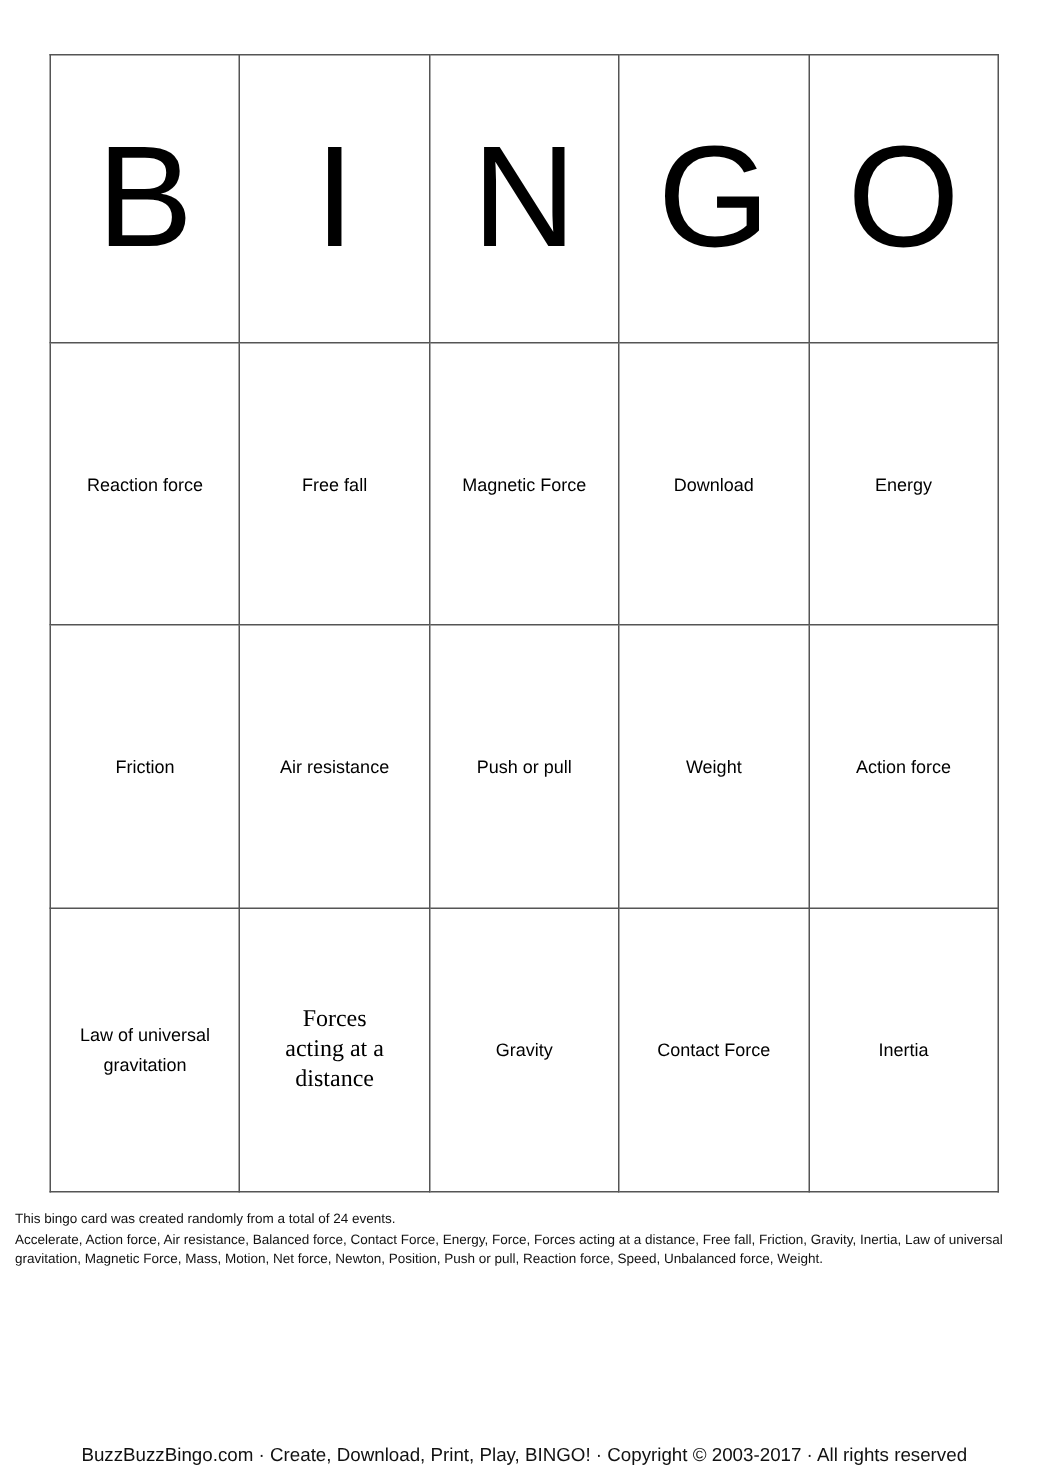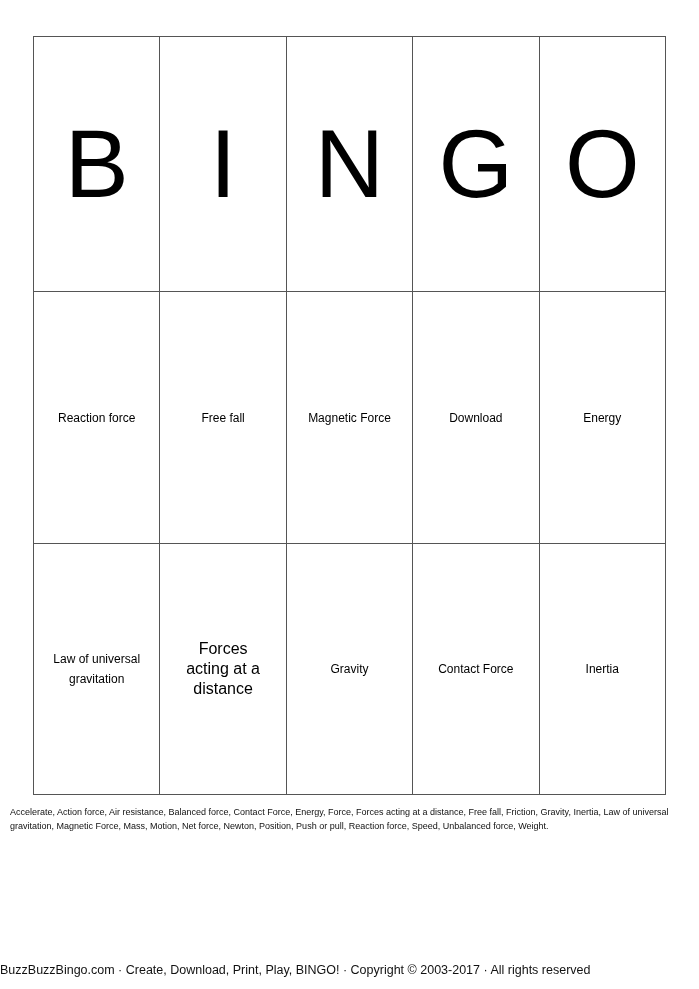--- a/index.html
+++ b/index.html
@@ -3,21 +3,21 @@
 <meta charset="utf-8">
 <style>
   html, body { margin:0; padding:0; background:#fff; }
   body { width:699px; height:989px; position:relative; font-family:"Liberation Sans", sans-serif; color:#000; overflow:hidden; }
   .grid { position:absolute; left:33px; top:36px; width:633px; height:759px; border-collapse:collapse; table-layout:fixed; }
   .grid td { border:1px solid #555; text-align:center; vertical-align:middle; padding:0 6px; width:126px; height:125px; box-sizing:border-box; }
   .hdr td { font-size:96px; line-height:1; height:127px; }
   .cell { font-size:12px; line-height:20px; }
   .cell.small { font-size:16px; line-height:20px; }
   .info { position:absolute; left:10px; top:806px; width:680px; font-size:9px; line-height:13.5px; color:#111; }
-  .footer { position:absolute; left:0; top:963px; width:699px; text-align:left; font-size:12.5px; color:#111; }
+  .footer { position:absolute; left:0; top:963px; width:699px; text-align:center; font-size:12.5px; color:#111; }
 </style>
 </head>
 <body>
 
 <table class="grid">
   <tbody>
       <tr class="hdr">
     <td>B</td>
     <td>I</td>
     <td>N</td>
@@ -25,26 +25,34 @@
     <td>O</td>
   </tr>
   <tr>
     <td class="cell">Reaction force</td>
     <td class="cell">Free fall</td>
     <td class="cell">Magnetic Force</td>
     <td class="cell">Download</td>
     <td class="cell">Energy</td>
   </tr>
   <tr>
+    <td class="cell">Friction</td>
+    <td class="cell">Air resistance</td>
+    <td class="cell">Push or pull</td>
+    <td class="cell">Weight</td>
+    <td class="cell">Action force</td>
+  </tr>
+  <tr>
     <td class="cell">Law of universal gravitation</td>
-    <td class="cell small" style="padding:0 22px;">Forces acting at a distance</td>
+    <td class="cell small" style="padding:0 22px;font-family:Liberation Serif, serif;">Forces acting at a distance</td>
     <td class="cell">Gravity</td>
     <td class="cell">Contact Force</td>
     <td class="cell">Inertia</td>
   </tr>
 </tbody>
   </table>
 
 <div class="info">
+  <div>This bingo card was created randomly from a total of 24 events.</div>
   <div>Accelerate, Action force, Air resistance, Balanced force, Contact Force, Energy, Force, Forces acting at a distance, Free fall, Friction, Gravity, Inertia, Law of universal gravitation, Magnetic Force, Mass, Motion, Net force, Newton, Position, Push or pull, Reaction force, Speed, Unbalanced force, Weight.</div>
 </div>
 
 <div class="footer">BuzzBuzzBingo.com · Create, Download, Print, Play, BINGO! · Copyright © 2003-2017 · All rights reserved</div>
 
 </body></html>

